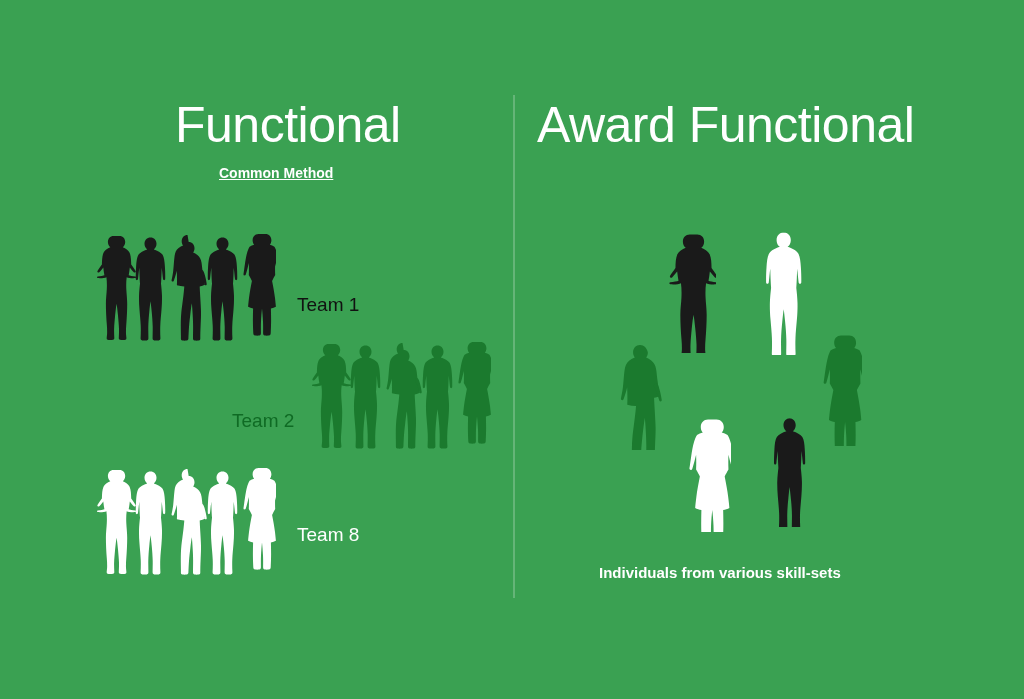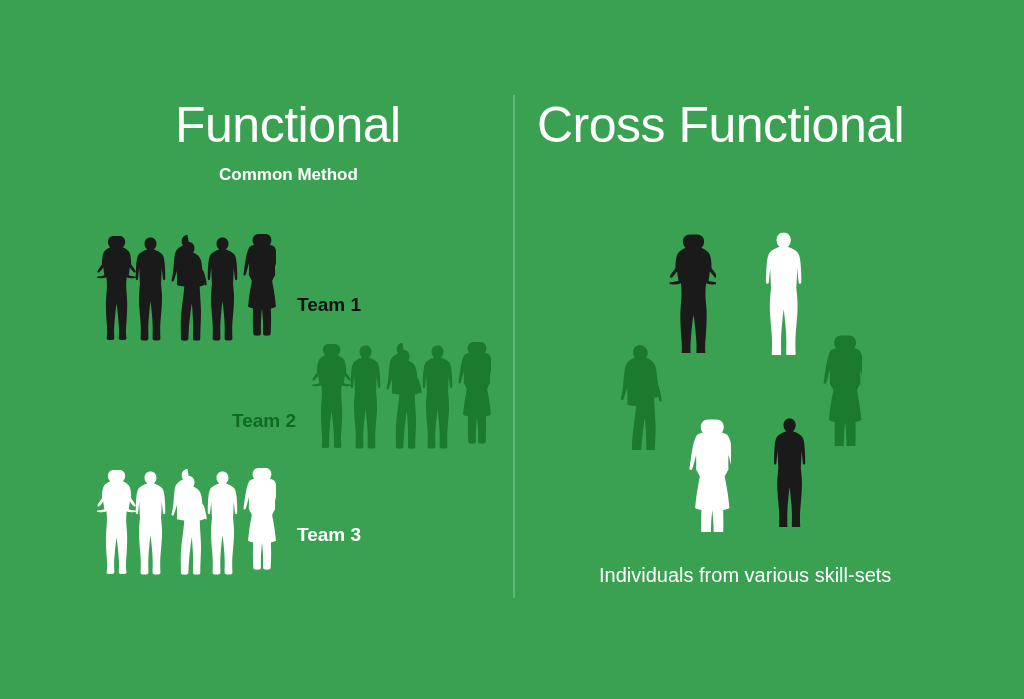--- a/index.html
+++ b/index.html
@@ -38,48 +38,49 @@
     font-weight: 400;
     font-size: 50px;
     line-height: 1;
     letter-spacing: -0.5px;
     white-space: nowrap;
   }
   .subtitle {
     position: absolute;
     color: #ffffff;
     font-weight: bold;
-    font-size: 17px;
-    line-height: 1;
-    white-space: nowrap;
+    font-size: 14px;
+    line-height: 1;
+    white-space: nowrap;
+    text-decoration: underline;
   }
 
   #title-left  { left: 175px; top: 100px; }
   #sub-left    { left: 219px; top: 166px; }
   #title-right { left: 537px; top: 100px; }
   #sub-right   { left: 616px; top: 166px; }
 
   
   .team-label {
     position: absolute;
     font-size: 19px;
-    font-weight: 700;
+    font-weight: 400;
     line-height: 1;
     white-space: nowrap;
   }
   #team-1-label { left: 297px; top: 295px; color: #111111; }
   #team-2-label { left: 232px; top: 403px; color: #0F6B24; margin-top: 8px; }
   #team-3-label { left: 297px; top: 525px; color: #FFFFFF; }
 
   #skills-caption {
     position: absolute;
     left: 599px;
     top: 565px;
-    font-size: 20px;
-    font-weight: normal;
+    font-size: 15px;
+    font-weight: bold;
     color: #ffffff;
     white-space: nowrap;
     line-height: 1;
   }
 
   
   .group {
     position: absolute;
   }
   .group svg { display: block; }
@@ -96,21 +97,21 @@
 </head>
 <body>
 
 <div id="stage">
 
   <div class="divider"></div>
 
   <div class="title" id="title-left">Functional</div>
   <div class="subtitle" id="sub-left">Common Method</div>
 
-  <div class="title" id="title-right">Cross Functional</div>
+  <div class="title" id="title-right">Award Functional</div>
 
   <div class="group" id="group-team-1">
     <svg width="180" height="130" viewBox="0 0 180 130" fill="#1A1A1A" aria-hidden="true">
 
       <g transform="translate(0,2)">
         <path d="M17.5 2c-3.4 0-5.6 2.6-5.6 6 0 2.2 1 4.2 2.4 5.2-2.9 1.1-5.6 3-6.8 5.6-1.3 2.9-1.5 7.4-1.6 11.6-1.3 2-3.4 4.6-4.4 6.6-.6 1.2.9 2.2 1.8 1.2 1.3-1.4 2.9-3.4 4-4.8.3 2.7.6 5.4 1.1 7.8-.8.4-4.1 1-6.6 1.3-1.1.1-1.1 1.5 0 1.6 3.4.3 7.1-.2 8.6-.9.5 3.4.6 7.6.4 11.8-.2 4.8-.9 9.4-.9 14.8 0 6.4.4 14.6.9 20.4.3 3.4.4 7 .3 9.6-.1 1.7-.4 3.3-.4 4.4 0 1 .5 1.6 1.9 1.7 1.6.1 3.3.1 4.4-.1 1-.2 1.3-.8 1.3-1.8-.1-2.9-.3-6-.2-9.2.1-3.6.6-8.8 1-13.2.5-5.2 1-9.2 1.5-11.8.4 2.6.9 6.6 1.4 11.8.4 4.4.9 9.6 1 13.2.1 3.2-.1 6.3-.2 9.2 0 1 .3 1.6 1.3 1.8 1.1.2 2.8.2 4.4.1 1.4-.1 1.9-.7 1.9-1.7 0-1.1-.3-2.7-.4-4.4-.1-2.6 0-6.2.3-9.6.5-5.8.9-14 .9-20.4 0-5.4-.7-10-.9-14.8-.2-4.2-.1-8.4.4-11.8 1.5.7 5.2 1.2 8.6.9 1.1-.1 1.1-1.5 0-1.6-2.5-.3-5.8-.9-6.6-1.3.5-2.4.8-5.1 1.1-7.8 1.1 1.4 2.7 3.4 4 4.8.9 1 2.4 0 1.8-1.2-1-2-3.1-4.6-4.4-6.6-.1-4.2-.3-8.7-1.6-11.6-1.2-2.6-3.9-4.5-6.8-5.6 1.4-1 2.4-3 2.4-5.2 0-3.4-2.2-6-5.6-6z"></path>
       </g>
 
       <g transform="translate(38,4)">
         <path d="M16.5 1.5c-3.6 0-6 2.7-6 6.3 0 2.4 1.1 4.5 2.7 5.6-3.6 1.2-7.3 3-8.8 5.4-1.5 2.4-2 7-2.3 11.6-.3 4.2-.4 9.2-.3 12.6.1 1.5 2 1.6 2.2 0 .4-3.3.8-7.8 1.3-11.3.1 5 .3 11.4.7 16-.4 3.6-.9 8.2-1 12.6-.1 4 .1 8.8.5 13.4.4 5.2 1 10.8 1.2 15.6.2 4.2.1 8.8-.1 12.6-.1 1.6.3 2.3 1.6 2.5 1.3.2 3.2.2 4.6 0 1.2-.2 1.6-.9 1.6-2.1 0-3.4-.2-7.6-.1-11.6.1-4.6.5-10.2 1-15 .4-4 .8-7.6 1.2-10.4.4 2.8.8 6.4 1.2 10.4.5 4.8.9 10.4 1 15 .1 4-.1 8.2-.1 11.6 0 1.2.4 1.9 1.6 2.1 1.4.2 3.3.2 4.6 0 1.3-.2 1.7-.9 1.6-2.5-.2-3.8-.3-8.4-.1-12.6.2-4.8.8-10.4 1.2-15.6.4-4.6.6-9.4.5-13.4-.1-4.4-.6-9-1-12.6.4-4.6.6-11 .7-16 .5 3.5.9 8 1.3 11.3.2 1.6 2.1 1.5 2.2 0 .1-3.4 0-8.4-.3-12.6-.3-4.6-.8-9.2-2.3-11.6-1.5-2.4-5.2-4.2-8.8-5.4 1.6-1.1 2.7-3.2 2.7-5.6 0-3.6-2.4-6.3-6-6.3z"></path>
@@ -217,17 +218,17 @@
   <div class="person" style="left:770px; top:417px;">
     <svg width="40" height="110" viewBox="0 0 36 108" fill="#1A1A1A" aria-hidden="true">
       <g>
         <path d="M18 1.2c-3.9 0-6.4 2.9-6.4 6.8 0 2.5 1.2 4.7 2.9 5.9-3.9 1.3-7.8 3.2-9.4 5.8-1.6 2.5-2.2 7.4-2.4 12.3-.3 4.5-.4 9.7-.4 13.3.1 1.6 2.2 1.7 2.3 0 .4-3.5.8-8.2 1.3-12 .1 5.2.4 12 .7 16.8-.4 3.8-1 8.6-1.1 13.3-.1 4.2.1 9.3.5 14.1.4 5.5 1.1 11.4 1.3 16.5.2 4.4.1 9.2-.1 13.3-.1 1.7.4 2.4 1.7 2.6 1.4.2 3.4.2 4.8 0 1.3-.2 1.7-1 1.7-2.2 0-3.6-.2-8-.1-12.2.1-4.8.5-10.8 1.1-15.7.4-4.2.8-8 1.2-11 .4 3 .8 6.8 1.2 11 .6 4.9 1 10.9 1.1 15.7.1 4.2-.1 8.6-.1 12.2 0 1.2.4 2 1.7 2.2 1.4.2 3.4.2 4.8 0 1.3-.2 1.8-.9 1.7-2.6-.2-4.1-.3-8.9-.1-13.3.2-5.1.9-11 1.3-16.5.4-4.8.6-9.9.5-14.1-.1-4.7-.7-9.5-1.1-13.3.3-4.8.6-11.6.7-16.8.5 3.8.9 8.5 1.3 12 .1 1.7 2.2 1.6 2.3 0 0-3.6-.1-8.8-.4-13.3-.2-4.9-.8-9.8-2.4-12.3-1.6-2.6-5.5-4.5-9.4-5.8 1.7-1.2 2.9-3.4 2.9-5.9 0-3.9-2.5-6.8-6.4-6.8z"></path>
       </g>
     </svg>
   </div>
 
   <div class="team-label" id="team-1-label">Team 1</div>
   <div class="team-label" id="team-2-label">Team 2</div>
-  <div class="team-label" id="team-3-label">Team 3</div>
+  <div class="team-label" id="team-3-label">Team 8</div>
 
   <div id="skills-caption">Individuals from various skill-sets</div>
 
 </div>
 
 </body></html>

